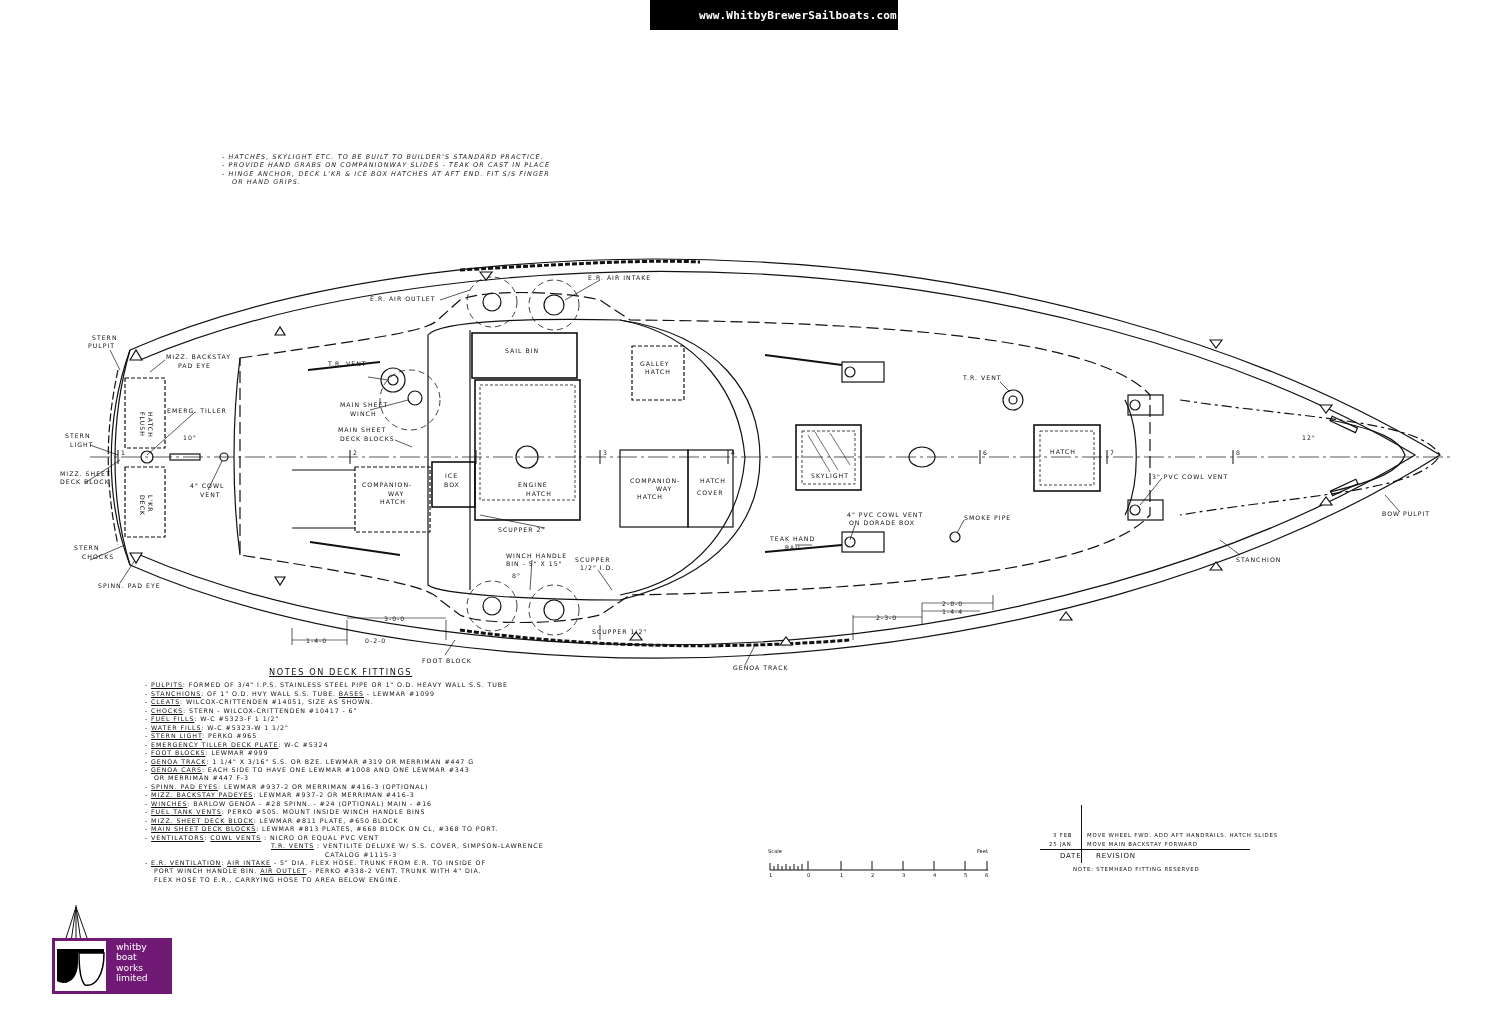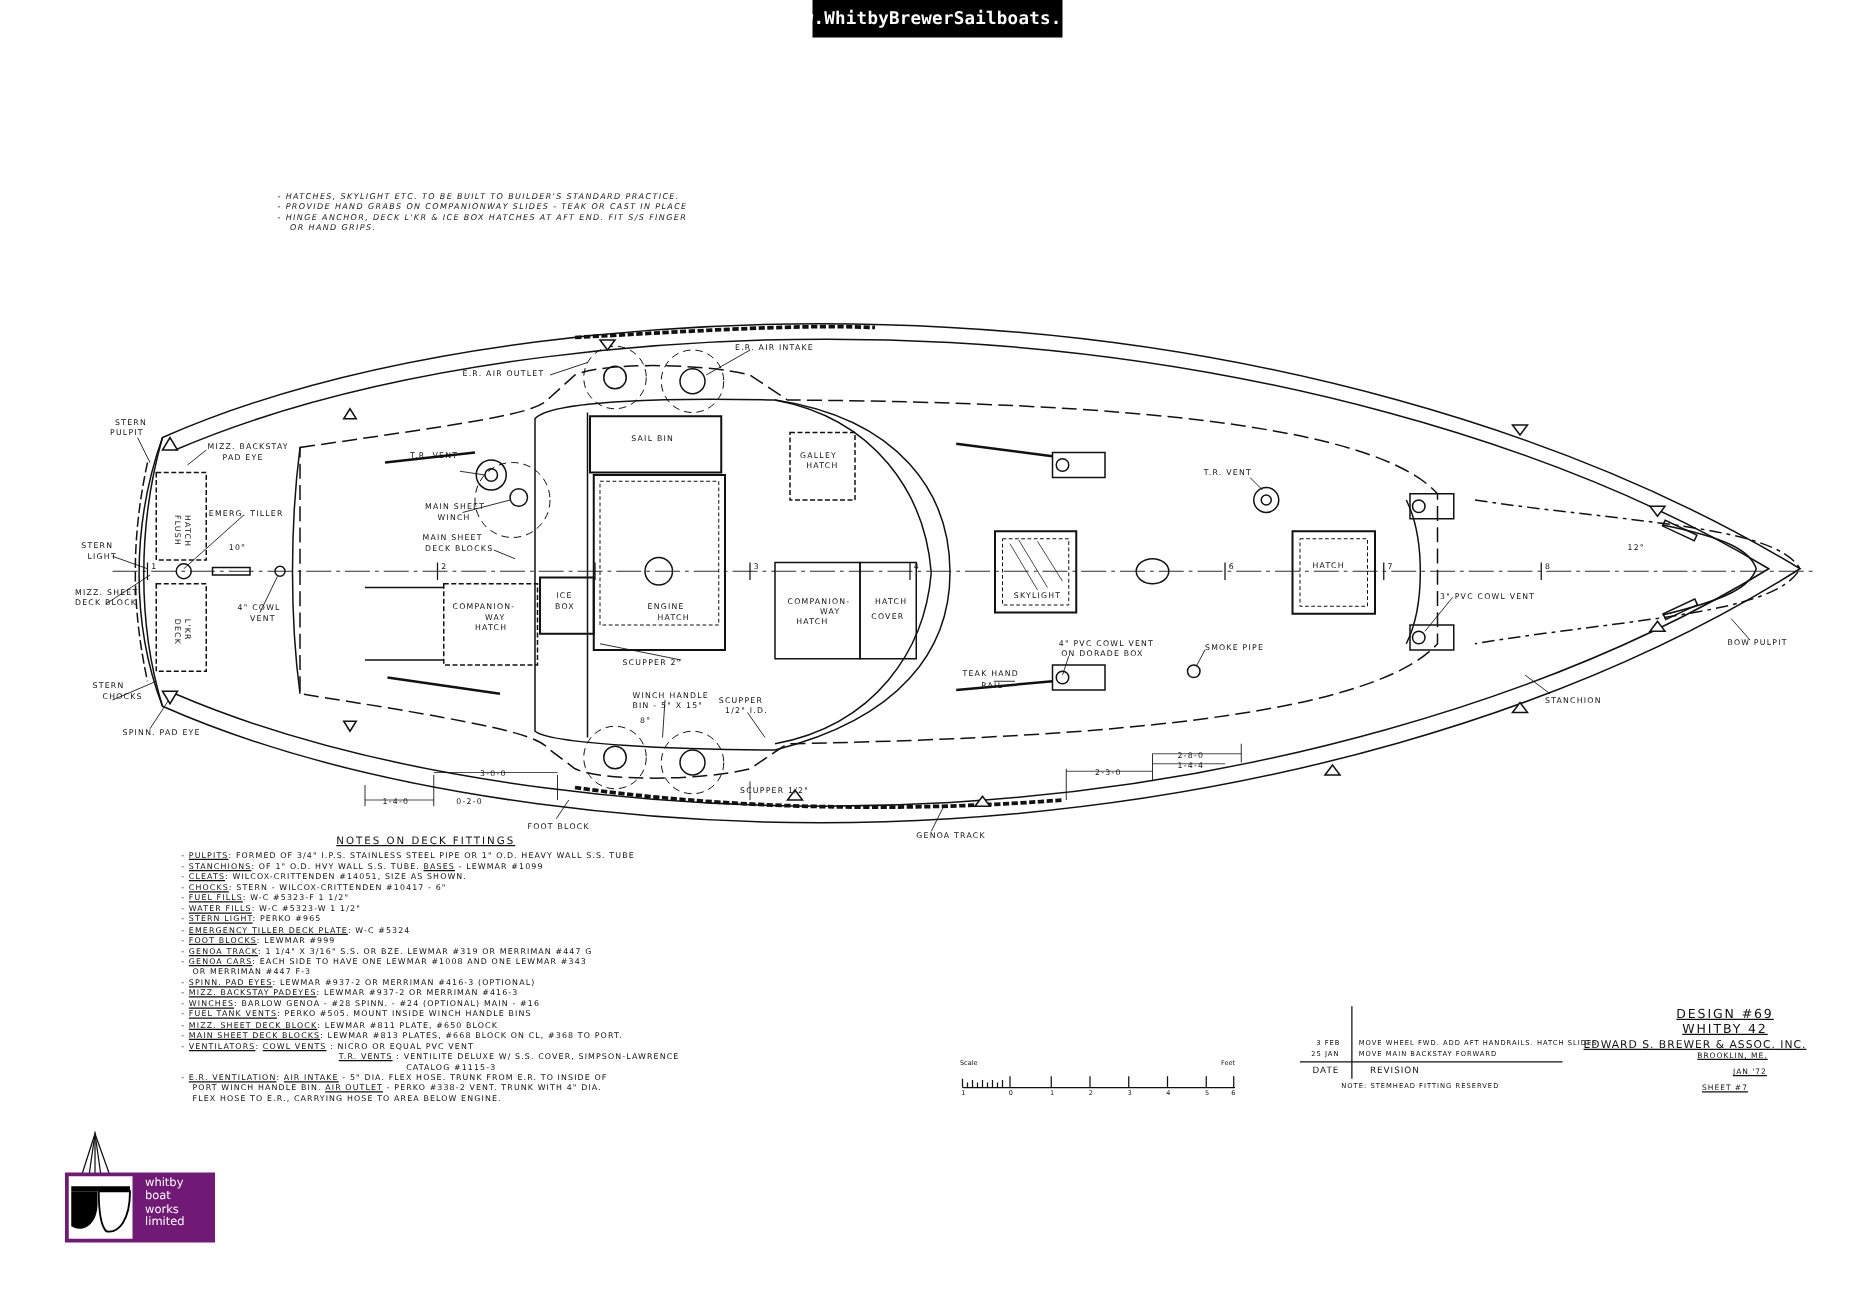--- a/index.html
+++ b/index.html
@@ -1,17 +1,17 @@
 <!DOCTYPE html>
 <html><head>
 <meta charset="utf-8">
 <style>
   html,body{margin:0;padding:0;background:#ffffff;}
   body{width:1500px;height:1034px;position:relative;overflow:hidden;font-family:"DejaVu Sans",sans-serif;color:#111;}
-  .banner{position:absolute;left:650px;top:0;width:200px;height:30px;background:#000;color:#fff;font-family:"DejaVu Sans Mono",monospace;font-size:14px;font-weight:bold;display:flex;align-items:center;justify-content:center;letter-spacing:0.2px;}
+  .banner{position:absolute;left:650px;top:0;width:200px;height:30px;background:#000;color:#fff;font-family:"DejaVu Sans Mono",monospace;font-size:11px;font-weight:bold;display:flex;align-items:center;justify-content:center;letter-spacing:0.2px;padding-left:48px;}
   .sheet{position:absolute;left:0;top:0;width:1500px;height:1034px;}
   .lbl{font-family:"DejaVu Sans",sans-serif;font-size:6.2px;letter-spacing:1px;fill:#111;text-transform:uppercase;}
   .gen{position:absolute;left:222px;top:153px;font-size:6.4px;line-height:8.4px;letter-spacing:1.1px;text-transform:uppercase;color:#222;}
   .gen div{white-space:nowrap;font-style:italic;}
   .notes{position:absolute;left:145px;top:668px;font-size:6.3px;line-height:8.45px;letter-spacing:0.9px;text-transform:uppercase;color:#111;}
   .notes .title{position:relative;left:124px;font-size:8.2px;letter-spacing:1.6px;margin-bottom:5px;text-decoration:underline;}
   .notes .row{white-space:nowrap;}
   .notes .u{text-decoration:underline;}
   .notes .ind{padding-left:9px;}
   .notes .ind2{padding-left:126px;}
@@ -350,33 +350,25 @@
     <span style="position:absolute;left:217px;top:24px">6</span>
   </div>
 
   <div class="rev">
     <div class="vline"></div>
     <div class="hline"></div>
     <div class="r" style="left:13px;top:27px">3 Feb</div>
     <div class="r" style="left:47px;top:27px">Move wheel fwd. Add aft handrails. Hatch slides</div>
     <div class="r" style="left:9px;top:36px">25 Jan</div>
     <div class="r" style="left:47px;top:36px">Move main backstay forward</div>
-    <div class="r" style="left:10px;top:47px;font-size:7px">Date</div>
+    <div class="r" style="left:20px;top:47px;font-size:7px">Date</div>
     <div class="r" style="left:56px;top:47px;font-size:7px">Revision</div>
     <div class="r" style="left:33px;top:61px">Note: Stemhead fitting reserved</div>
   </div>
 
-  <div class="title-block">
-    <div style="font-size:10px;letter-spacing:1.5px;margin-left:40px">Design #69</div>
-    <div style="font-size:10px;letter-spacing:1.5px;margin-left:40px;margin-top:1px">Whitby 42</div>
-    <div style="font-size:8.6px;letter-spacing:0.8px;margin-top:2px;margin-left:-8px">Edward S. Brewer &amp; Assoc. Inc.</div>
-    <div style="font-size:6px;letter-spacing:0.8px;margin-left:52px">Brooklin, Me.</div>
-    <div style="font-size:6px;letter-spacing:0.8px;margin-left:80px;margin-top:6px">Jan '72</div>
-    <div style="font-size:6px;letter-spacing:0.8px;margin-left:40px;margin-top:6px">Sheet #7</div>
-  </div>
 
   <div class="logo">
     <svg width="60" height="60" style="position:absolute;left:2px;top:0">
       <g stroke="#111" fill="none" stroke-width="1">
         <line x1="22" y1="0" x2="22" y2="60"></line>
         <path d="M22 2 L4 58"></path>
           <path d="M22 2 L42 58"></path>
         <path d="M22 2 L14 58"></path>
           <path d="M22 2 L30 58"></path>
       </g>

